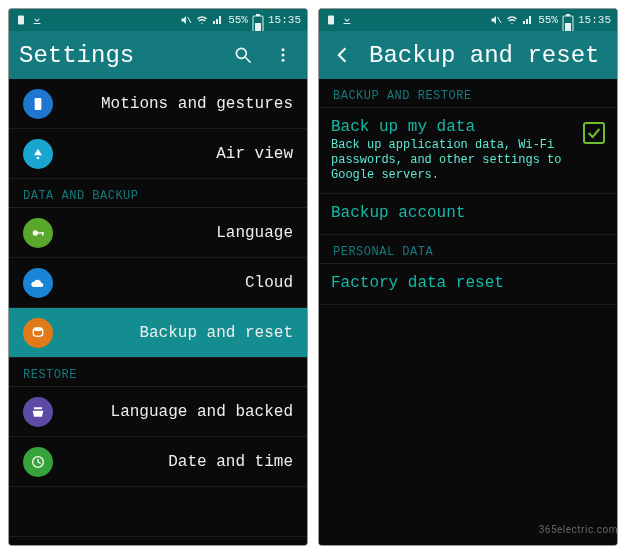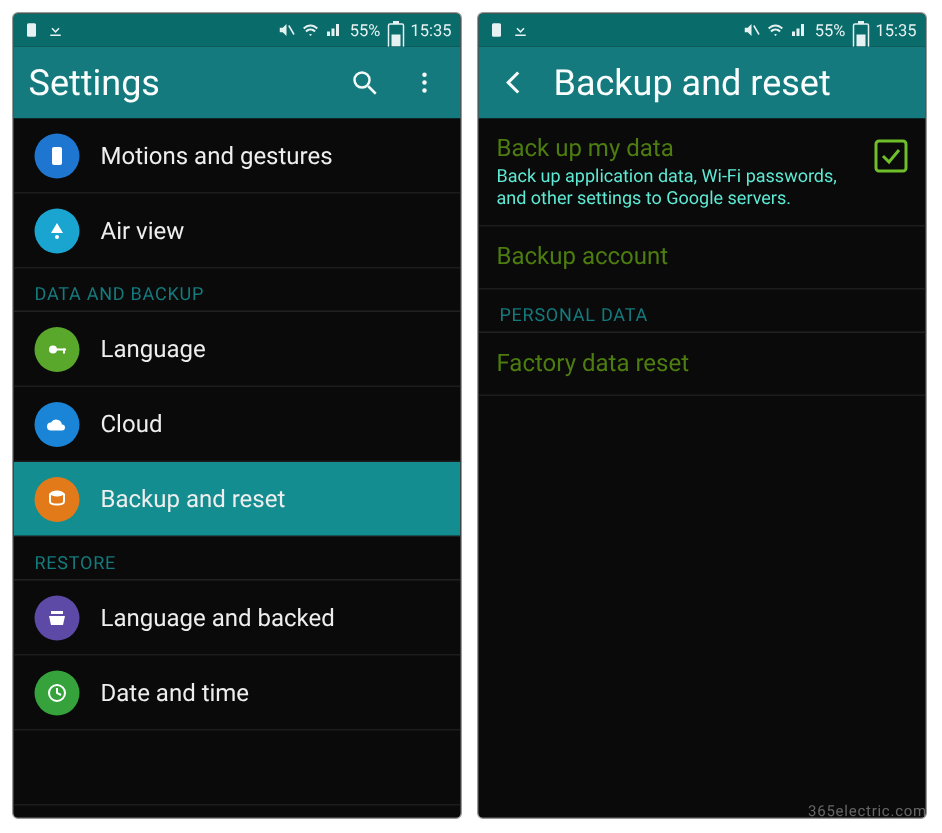--- a/index.html
+++ b/index.html
@@ -8,20 +8,21 @@
     font-family: Roboto, "Helvetica Neue", Arial, sans-serif;
     width: 628px;
     height: 555px;
     position: relative;
     overflow: hidden;
   }
   .phones {
     display: flex;
     gap: 10px;
     padding: 8px;
+    font-family: Liberation Mono, monospace;
   }
   .phone {
     width: 300px;
     background: #0a0a0a;
     border: 1px solid #999;
     border-radius: 4px;
     overflow: hidden;
     display: flex;
     flex-direction: column;
     height: 538px;
@@ -63,52 +64,53 @@
     border-bottom:1px solid #222;
   }
   .row {
     display:flex;
     align-items:center;
     min-height:50px;
     padding: 8px 14px;
     border-bottom:1px solid #1c1c1c;
     color:#eeeeee;
     gap:14px;
+    text-align:right;
   }
   .row.selected { background:#138d8f; }
   .row .label { font-size:16px; flex:1; }
   .icircle {
     width:30px; height:30px; border-radius:50%;
     display:flex; align-items:center; justify-content:center;
     flex-shrink:0;
   }
   .icircle svg { width:16px; height:16px; }
   .row2 {
     display:flex;
     align-items:flex-start;
     padding: 10px 12px;
     border-bottom:1px solid #1c1c1c;
     color:#eeeeee;
     gap:10px;
   }
   .row2 .textcol { flex:1; }
-  .row2 .t1 { font-size:16px; color:#4d7c0f; margin-bottom:2px; }
+  .row2 .t1 { font-size:16px; color:#14b8a6; margin-bottom:2px; }
   .row2 .t2 { font-size:12px; color:#5eead4; line-height:1.25; }
   .checkbox {
     width:22px; height:22px;
     border:2px solid #6fbf2b;
     border-radius:3px;
     display:flex; align-items:center; justify-content:center;
     margin-top:4px;
     flex-shrink:0;
   }
   .checkbox svg { width:16px; height:16px; }
   .watermark {
     position:absolute;
-    bottom:8px; right:10px;
+    bottom:20px; right:10px;
     font-size:10px;
     color:#666;
     letter-spacing:0.5px;
   }
 </style>
 </head>
 <body>
 
 <div class="phones">
 
@@ -284,20 +286,21 @@
     <div class="appbar">
       <span class="action">
         <svg viewBox="0 0 24 24" width="20" height="20" fill="none" stroke="#f4fafa" stroke-width="2.5">
             <polyline points="15 4 7 12 15 20"></polyline>
           </svg>
       </span>
       <span class="title">Backup and reset</span>
     </div>
 
     <div class="list">
+      <div class="subhead">BACKUP AND RESTORE</div>
       <div id="right-s1">
           <div class="row2">
             <div class="textcol">
               <div class="t1">Back up my data</div>
               <div class="t2">Back up application data, Wi-Fi passwords, and other settings to Google servers.</div>
             </div>
             <div class="checkbox">
               <svg viewBox="0 0 24 24" fill="none" stroke="#6fbf2b" stroke-width="3">
                 <polyline points="4 12 10 18 20 6"></polyline>
               </svg>

